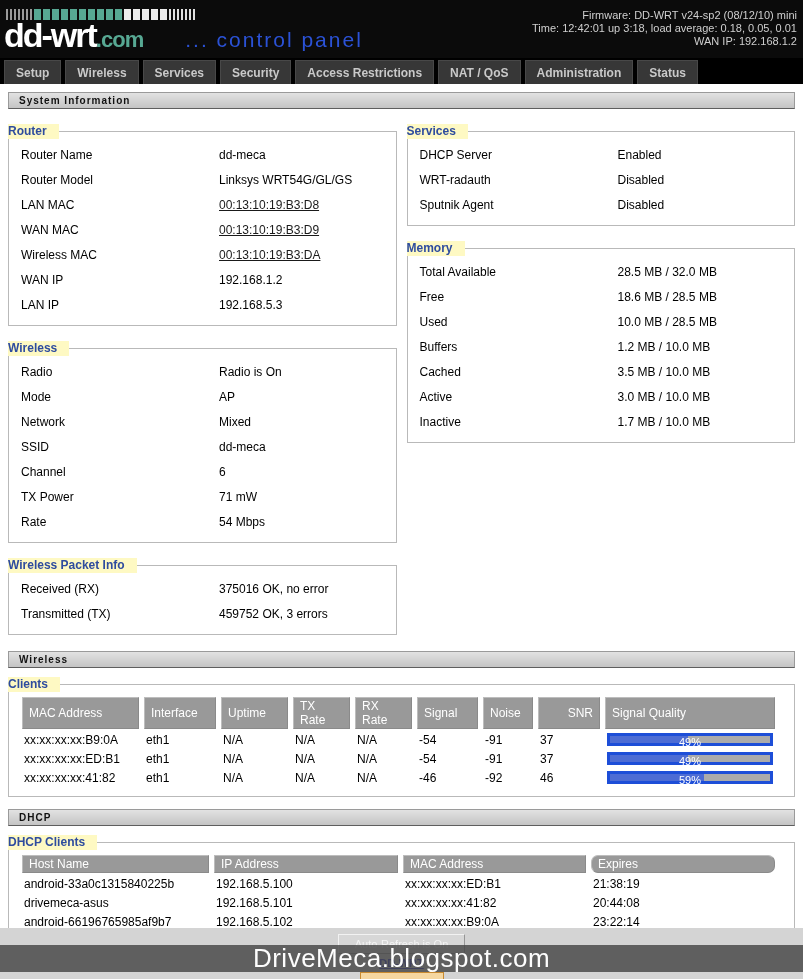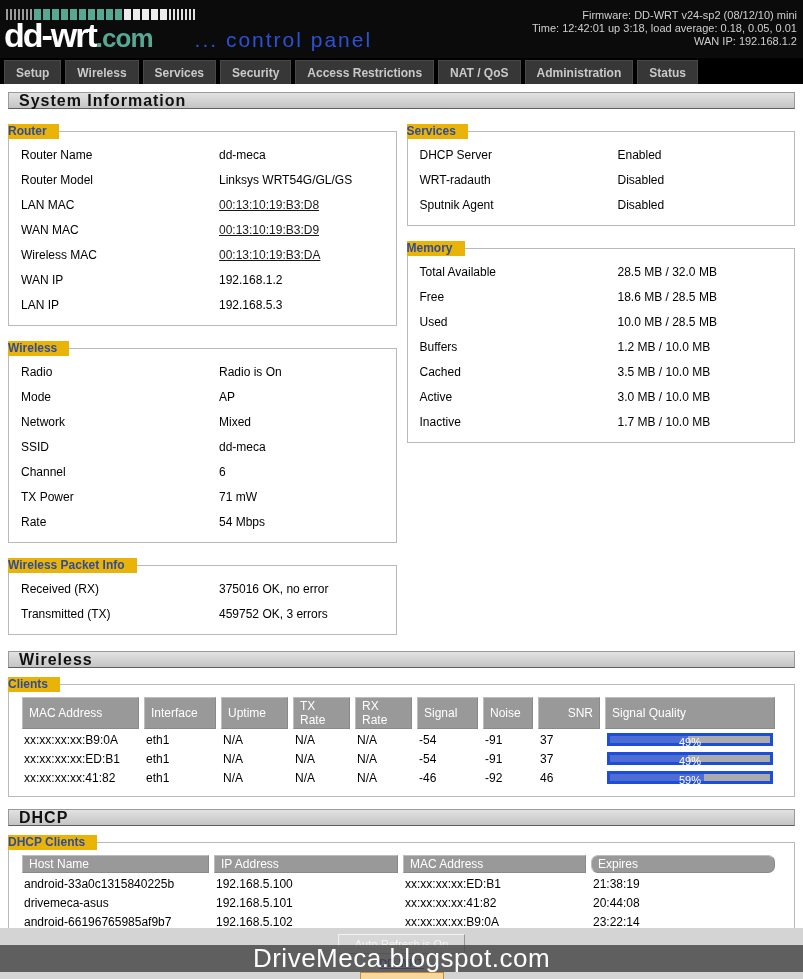--- a/index.html
+++ b/index.html
@@ -12,46 +12,46 @@
   header { height:58px; background:#0b0b0b; position:relative; }
   .logo-wrap { position:absolute; left:4px; top:8px; }
   .logo-bars { height:12px; display:flex; align-items:center; margin-left:2px; }
   .logo-bars span { display:inline-block; height:11px; margin-right:2px; }
   .b-thin  { width:2px; background:#9a9a9a; }
   .b-teal  { width:7px; background:var(--logo-teal,#57A893); }
   .b-white { width:7px; background:#ececec; }
   .b-thin2 { width:2px; background:#e0e0e0; }
   .logo-line { display:flex; align-items:baseline; margin-top:-2px; }
   .logo-main { color:#fff; font-size:34px; font-weight:bold; letter-spacing:-2px; line-height:34px; }
-  .logo-tld  { color:var(--logo-teal,#57A893); font-size:26px; font-weight:bold; letter-spacing:-1px; }
+  .logo-tld  { color:var(--logo-teal,#57A893); font-size:22px; font-weight:bold; letter-spacing:-1px; }
   .logo-tag  { color:var(--tagline-blue,#2B52D6); font-size:21px; margin-left:42px; letter-spacing:2px; }
   .header-info { position:absolute; right:6px; top:9px; text-align:right; color:#cfcfcf; font-size:11px; line-height:13px; }
   
   nav { height:26px; background:#000; display:flex; gap:4px; padding:2px 0 0 4px; }
   .tab {
     background:#373737; color:#c9c9c9; font-size:12px; font-weight:bold;
     padding:5px 11px 0 11px; height:24px; text-decoration:none;
     border:1px solid #484848; border-bottom:none; cursor:pointer; white-space:nowrap;
   }
   
   main { height:844px; padding:8px 8px 0 8px; overflow:hidden; background:#fff; }
   .section-bar {
     height:17px; line-height:16px; padding-left:10px;
     background:linear-gradient(#e2e2e2,#c4c4c4);
     border:1px solid #9a9a9a; border-bottom-color:#5e5e5e;
-    font-size:16px; font-weight:bold; letter-spacing:1px; color:#111;
+    font-size:10px; font-weight:bold; letter-spacing:1px; color:#111;
   }
   .section-bar + .cols { margin-top:0; }
   .sb-later { margin-top:12px; }
   .cols { display:flex; gap:10px; align-items:flex-start; }
   .col { flex:1; min-width:0; }
   .panel { position:relative; border:1px solid #b9b9b9; background:#fff;
            margin-top:22px; margin-bottom:4px; padding:10px 0 8px 0; }
   .panel-title {
-    position:absolute; top:-8px; left:-1px; background:#eab308; padding-right:12px;
+    position:absolute; top:-8px; left:-1px; background:#fef9c3; padding-right:12px;
     color:var(--accent,#2E4C9E); font-weight:bold; font-size:12px; line-height:15px; white-space:nowrap;
   }
   .frow { display:flex; align-items:center; height:25px; padding-left:12px; font-size:12px; }
   .flabel { width:198px; flex-shrink:0; }
   .fvalue { flex:1; }
   .fvalue.muted { color:#999; font-style:italic; }
   a.mac-link { color:#1a1a1a; }
   
   .table-panel { margin-top:16px; padding:10px 8px 8px 8px; }
   table { border-collapse:separate; border-spacing:5px 2px; font-size:12px; table-layout:fixed; }

